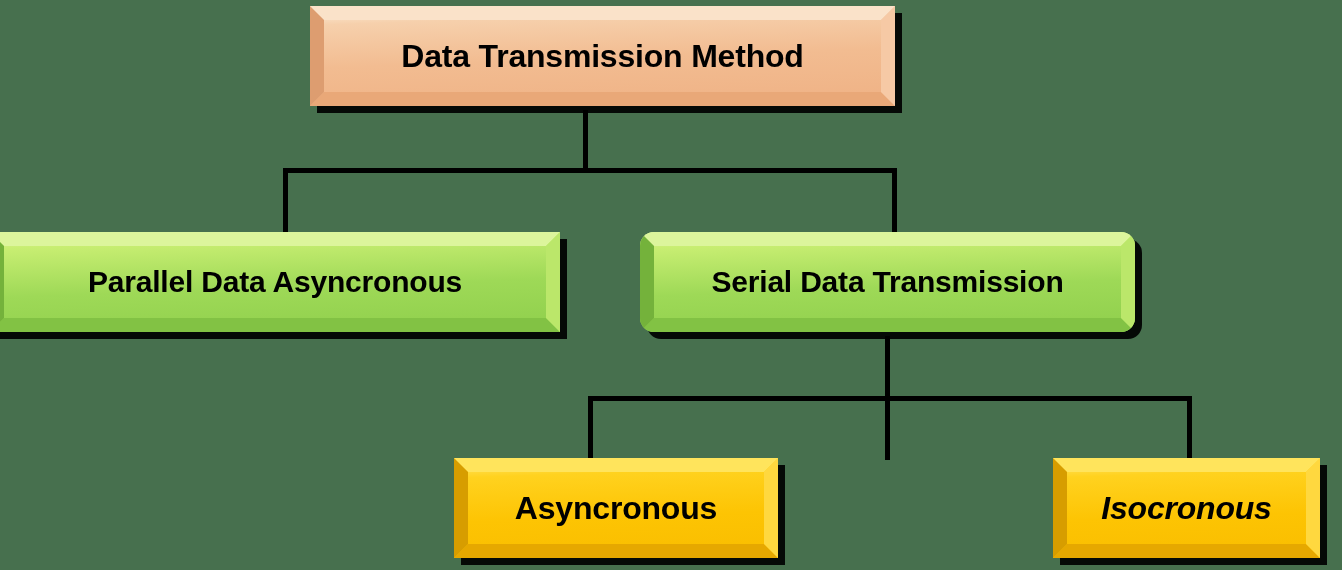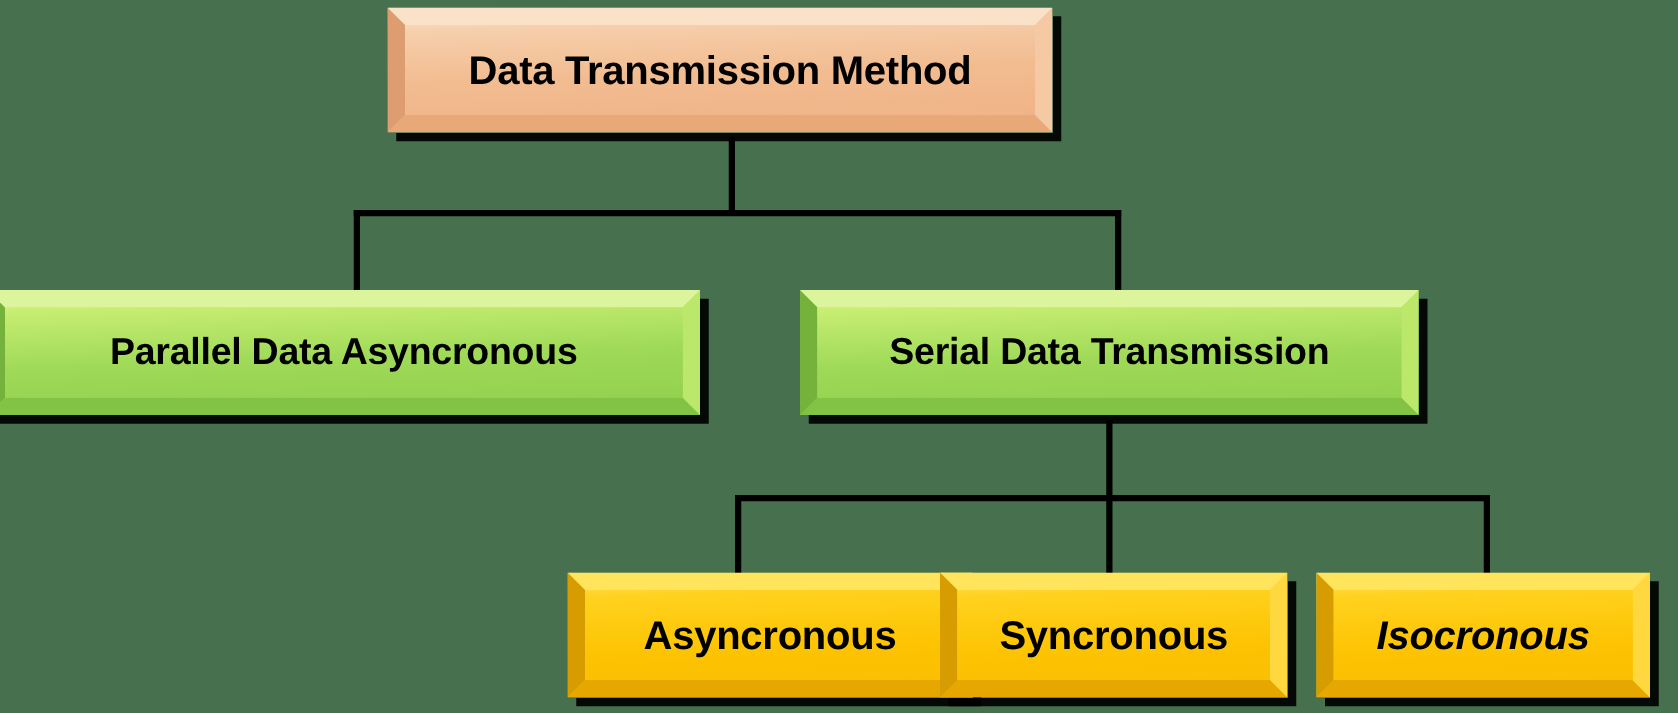--- a/index.html
+++ b/index.html
@@ -109,21 +109,21 @@
   <div class="conn" style="left:283px; top:168px; width:614px; height:5px;"></div>
   <div class="conn" style="left:283px; top:168px; width:5px; height:66px;"></div>
   <div class="conn" style="left:892px; top:168px; width:5px; height:66px;"></div>
 
   <div class="conn" style="left:885px; top:336px; width:5px; height:62px;"></div>
   <div class="conn" style="left:588px; top:396px; width:604px; height:5px;"></div>
   <div class="conn" style="left:588px; top:396px; width:5px; height:64px;"></div>
   <div class="conn" style="left:885px; top:396px; width:5px; height:64px;"></div>
   <div class="conn" style="left:1187px; top:396px; width:5px; height:64px;"></div>
 
-  <div class="node orange" style="left:310px; top:6px; width:532px; height:100px;">
+  <div class="node orange" style="left:310px; top:6px; width:585px; height:100px;">
     <span class="face"></span>
     <span class="bev">
       <span class="bv-t"></span>
         <span class="bv-b"></span>
       <span class="bv-l"></span>
         <span class="bv-r"></span>
     </span>
     <span class="label" style="font-size:32px;">Data Transmission Method</span>
   </div>
 
@@ -131,21 +131,21 @@
     <span class="face"></span>
     <span class="bev">
       <span class="bv-t"></span>
         <span class="bv-b"></span>
       <span class="bv-l"></span>
         <span class="bv-r"></span>
     </span>
     <span class="label" style="font-size:30px;">Parallel Data Asyncronous</span>
   </div>
 
-  <div class="node green" style="left:640px; top:232px; width:495px; height:100px;">
+  <div class="node green" style="left:640px; top:232px; width:495px; height:100px;border-radius:14px;">
     <span class="face"></span>
     <span class="bev">
       <span class="bv-t"></span>
         <span class="bv-b"></span>
       <span class="bv-l"></span>
         <span class="bv-r"></span>
     </span>
     <span class="label" style="font-size:30px;">Serial Data Transmission</span>
   </div>
 
@@ -153,30 +153,20 @@
     <span class="face"></span>
     <span class="bev">
       <span class="bv-t"></span>
         <span class="bv-b"></span>
       <span class="bv-l"></span>
         <span class="bv-r"></span>
     </span>
     <span class="label" style="font-size:32px;">Asyncronous</span>
   </div>
 
-  <div class="node yellow" style="left:752px; top:458px; width:278px; height:100px;">
-    <span class="face"></span>
-    <span class="bev">
-      <span class="bv-t"></span>
-        <span class="bv-b"></span>
-      <span class="bv-l"></span>
-        <span class="bv-r"></span>
-    </span>
-    <span class="label" style="font-size:32px;">Syncronous</span>
-  </div>
 
   <div class="node yellow" style="left:1053px; top:458px; width:267px; height:100px;">
     <span class="face"></span>
     <span class="bev">
       <span class="bv-t"></span>
         <span class="bv-b"></span>
       <span class="bv-l"></span>
         <span class="bv-r"></span>
     </span>
     <span class="label" style="font-size:32px;font-style:italic;">Isocronous</span>

